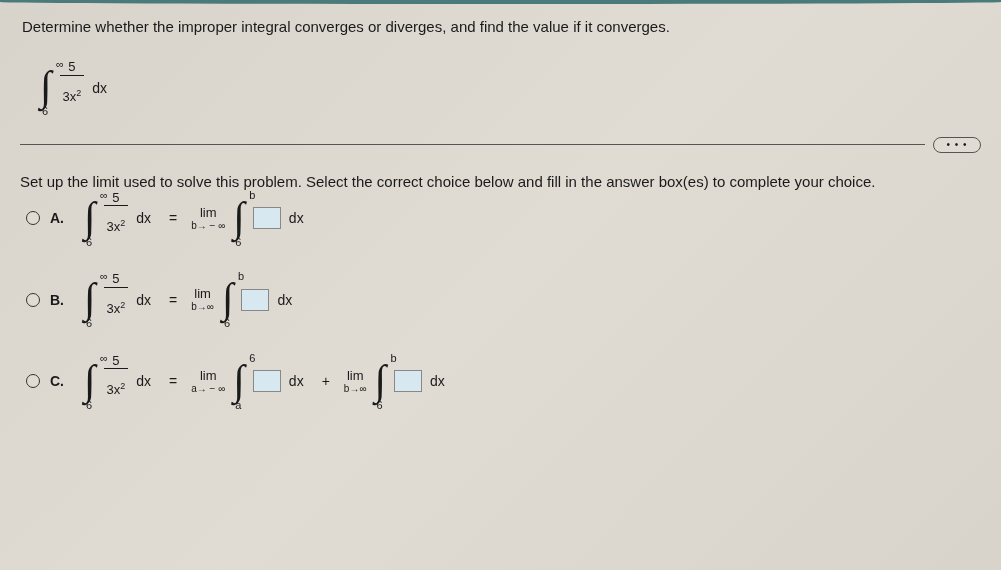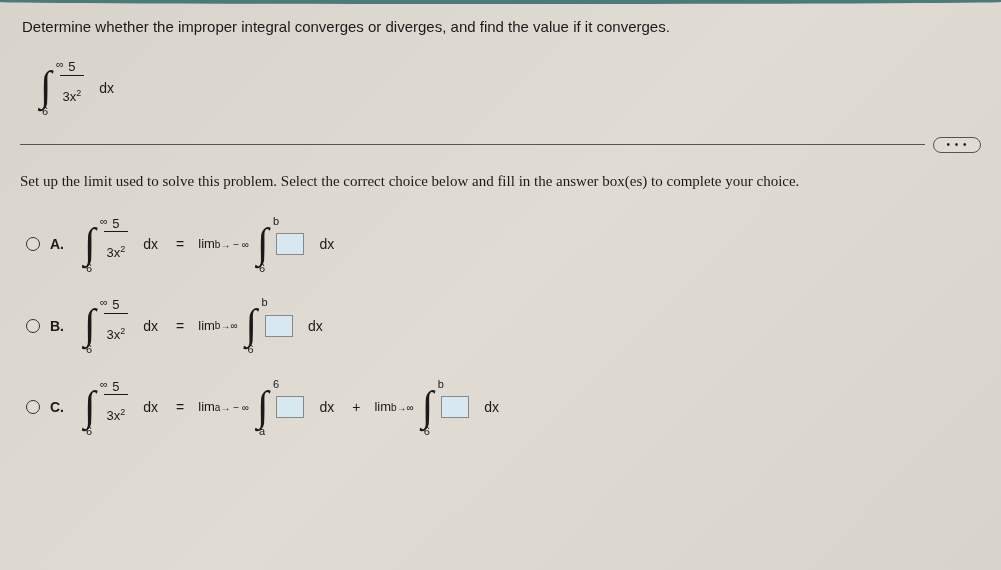--- a/index.html
+++ b/index.html
@@ -49,22 +49,20 @@
       margin-left: 8px;
       display: flex;
       align-items: center;
       justify-content: center;
       font-size: 10px;
       letter-spacing: 1px;
       background: #e0dcd4;
     }
     .sub-prompt {
       font-size: 15px;
-      margin-bottom: 26px;
-      font-family: Liberation Serif, serif;
     }
     .choice-row {
       display: flex;
       align-items: center;
       margin-bottom: 24px;
       padding-left: 6px;
     }
     .radio {
       width: 14px;
       height: 14px;
@@ -116,25 +114,26 @@
       display: inline-flex;
       flex-direction: column;
       align-items: center;
       font-size: 13px;
       line-height: 1.2;
       margin: 0 2px;
     }
     .frac-num { padding: 0 3px; }
     .frac-den { border-top: 1px solid #1a1a1a; padding: 12px 3px; }
     .sup { font-size: 9px; vertical-align: super; }
-    .dx { margin-left: 9px; margin-right: 8px; }
+    .dx { margin-left: 2px; margin-right: 8px; }
     .eq { margin: 0 6px; }
     
     .lim {
       display: inline-flex;
+      flex-direction: column;
       align-items: center;
       font-size: 13px;
       line-height: 1.1;
       margin: 0 4px;
       text-align: center;
     }
     .lim-top { }
     .lim-bot { font-size: 10px; }
     
     .box {

